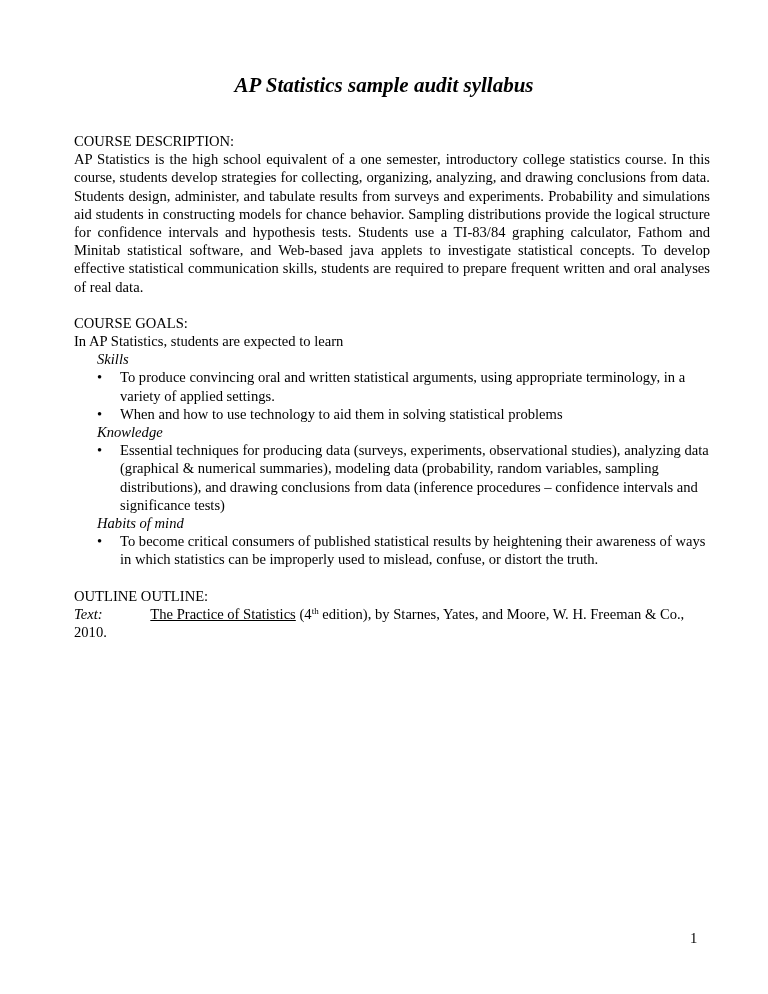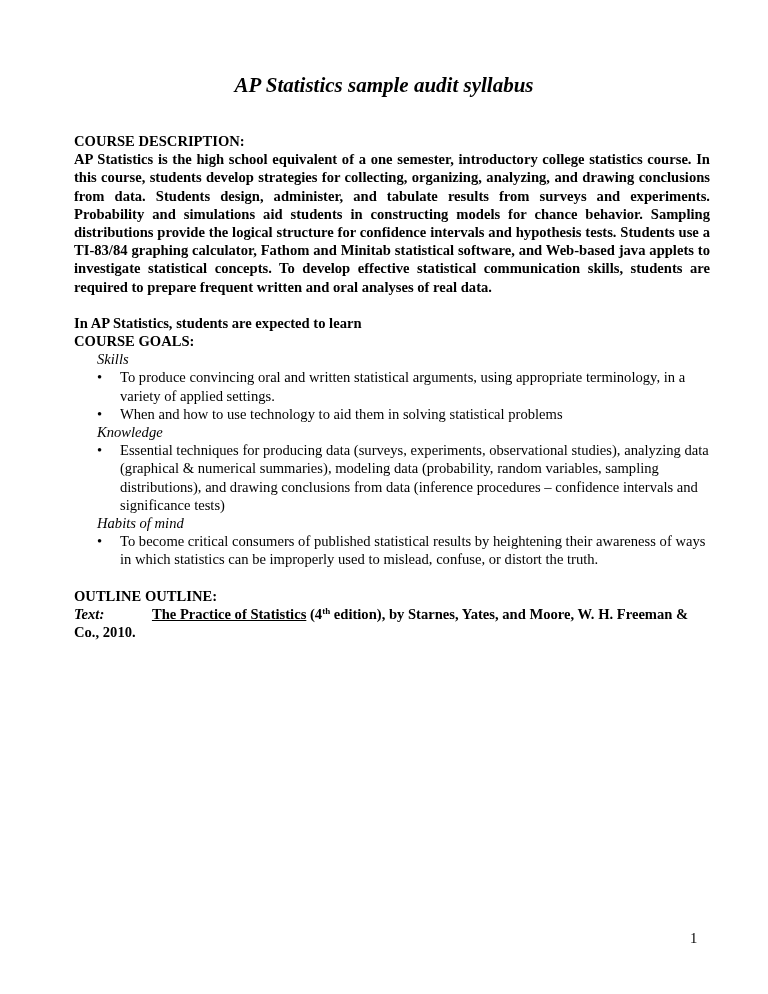--- a/index.html
+++ b/index.html
@@ -32,21 +32,21 @@
       line-height: 26px;
     }
     .body {
       position: absolute;
       left: 74px;
       top: 132px;
       width: 636px;
       font-size: 14.6px;
       line-height: 18.2px;
     }
-    .p { margin: 0; font-weight: bold; }
+    .p { margin: 0; }
     .justify { text-align: justify; }
     .gap { height: 18px; }
     .sub {
       font-style: italic;
       padding-left: 23px;
     }
     ul.bullets {
       list-style: none;
       margin: 0;
       padding: 0 0 0 23px;
@@ -76,22 +76,22 @@
 <div class="page">
   <div class="title">AP Statistics sample audit syllabus</div>
 
   <div class="body">
 
     <p class="p">COURSE DESCRIPTION:</p>
     <p class="p justify">AP Statistics is the high school equivalent of a one semester, introductory college statistics course. In this course, students develop strategies for collecting, organizing, analyzing, and drawing conclusions from data.  Students design, administer, and tabulate results from surveys and experiments. Probability and simulations aid students in constructing models for chance behavior. Sampling distributions provide the logical structure for confidence intervals and hypothesis tests.  Students use a TI-83/84 graphing calculator, Fathom and Minitab statistical software, and Web-based java applets to investigate statistical concepts.  To develop effective statistical communication skills, students are required to prepare frequent written and oral analyses of real data.</p>
 
     <div class="gap"></div>
 
+    <p class="p">COURSE GOALS:</p>
     <p class="p">In AP Statistics, students are expected to learn</p>
-    <p class="p">COURSE GOALS:</p>
 
     <div class="sub">Skills</div>
     <ul class="bullets">
       <li>
         <span class="bullet">•</span>
         <span>To produce convincing oral and written statistical arguments, using appropriate terminology, in a variety of applied settings.</span>
       </li>
       <li>
         <span class="bullet">•</span>
         <span>When and how to use technology to aid them in solving statistical problems</span>

